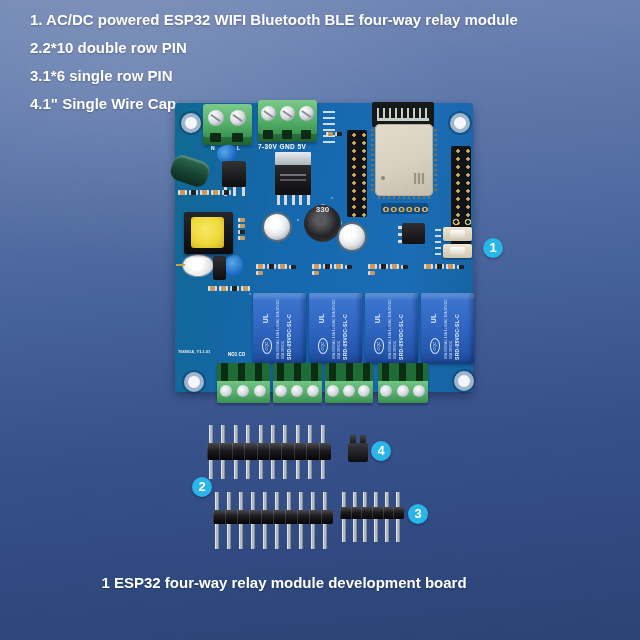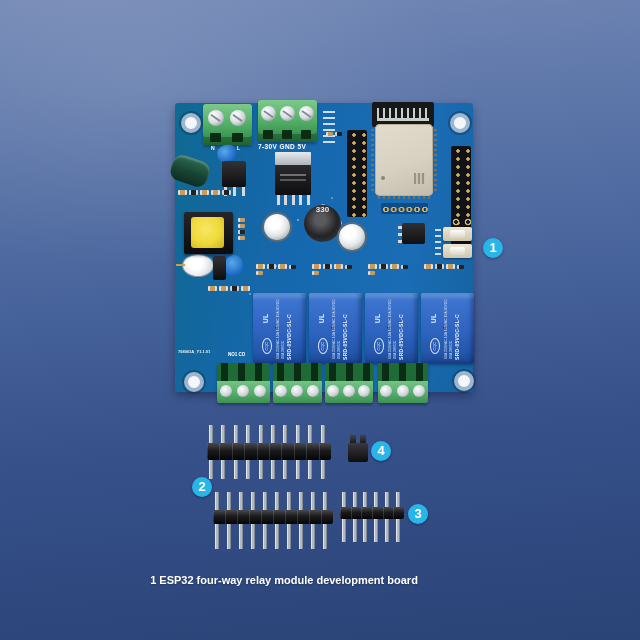--- a/index.html
+++ b/index.html
@@ -4,21 +4,21 @@
 <style>
   html,body{margin:0;padding:0;}
   body{width:640px;height:640px;font-family:"Liberation Sans",sans-serif;overflow:hidden;}
   .stage{position:relative;width:640px;height:640px;
     background:
       radial-gradient(90% 55% at 22% 12%, rgba(255,255,255,.10), rgba(255,255,255,0) 55%),
       linear-gradient(175deg,#7489B6 0%,#5C76A9 22%,#47639B 45%,#36508A 68%,#2A4477 100%);
   }
   
   .headline{position:absolute;left:30px;top:6px;color:#fff;font-weight:700;font-size:15px;line-height:28px;text-shadow:0 1px 2px rgba(0,0,0,.25);}
-  .caption{position:absolute;left:0;top:574px;width:568px;text-align:center;color:#fff;font-weight:700;font-size:11px;text-shadow:0 1px 2px rgba(0,0,0,.3);}
+  .caption{position:absolute;left:0;top:574px;width:568px;text-align:center;color:#fff;font-weight:700;font-size:15px;text-shadow:0 1px 2px rgba(0,0,0,.3);}
   
   .callout{position:absolute;width:20px;height:20px;border-radius:50%;background:#2AB5E8;color:#fff;
     font-size:13px;font-weight:700;line-height:20px;text-align:center;box-shadow:0 1px 3px rgba(0,0,30,.35);}
   
   .pcb{position:absolute;left:175px;top:103px;width:298px;height:289px;border-radius:3px;
     background:linear-gradient(100deg,#0F6A92 0%,#13679F 18%,#1668AE 40%,#1A6CB4 75%,#15629F 100%);
     box-shadow:0 4px 10px rgba(0,0,30,.35);}
   .hole{position:absolute;width:12px;height:12px;border-radius:50%;background:#f3f7fb;border:4px solid #9FB6CC;box-shadow:0 0 0 2px rgba(10,40,70,.35);}
   .via{position:absolute;width:2px;height:2px;border-radius:50%;background:rgba(225,240,250,.65);
     box-shadow:62px 46px 0 rgba(225,240,250,.55), 40px 92px 0 rgba(225,240,250,.5), 118px 64px 0 rgba(225,240,250,.5), 14px 120px 0 rgba(225,240,250,.5), 150px 120px 0 rgba(225,240,250,.45), 96px 24px 0 rgba(225,240,250,.45);}
@@ -101,20 +101,26 @@
     background-image:repeating-linear-gradient(90deg,rgba(255,255,255,.14) 0 1px,transparent 1px var(--pitch)),linear-gradient(180deg,#4A4A4E 0%,#1B1B1E 45%,#050506 100%);}
   .jumper{position:absolute;}
   .jumper .jbody{position:absolute;left:0;top:8px;width:20px;height:19px;background:linear-gradient(180deg,#3A3A3E,#0C0C0E);border-radius:2px;}
   .jumper .jp{position:absolute;top:0;width:6px;height:10px;background:linear-gradient(180deg,#444,#111);}
 </style>
 </head>
 <body>
 
 <div class="stage">
 
+  <div class="headline">
+    <div>1. AC/DC powered ESP32 WIFI Bluetooth BLE four-way relay module</div>
+    <div>2.2*10 double row PIN</div>
+    <div>3.1*6 single row PIN</div>
+    <div>4.1" Single Wire Cap</div>
+  </div>
 
   <div class="pcb">
     <div class="via" style="left:60px;top:70px;"></div>
 
     <div class="hole" style="left:6px;top:10px;"></div>
     <div class="hole" style="left:275px;top:10px;"></div>
     <div class="hole" style="left:9px;top:269px;"></div>
     <div class="hole" style="left:279px;top:268px;"></div>
 
     <div class="tblock" style="left:28px;top:1px;width:49px;height:41px;">

